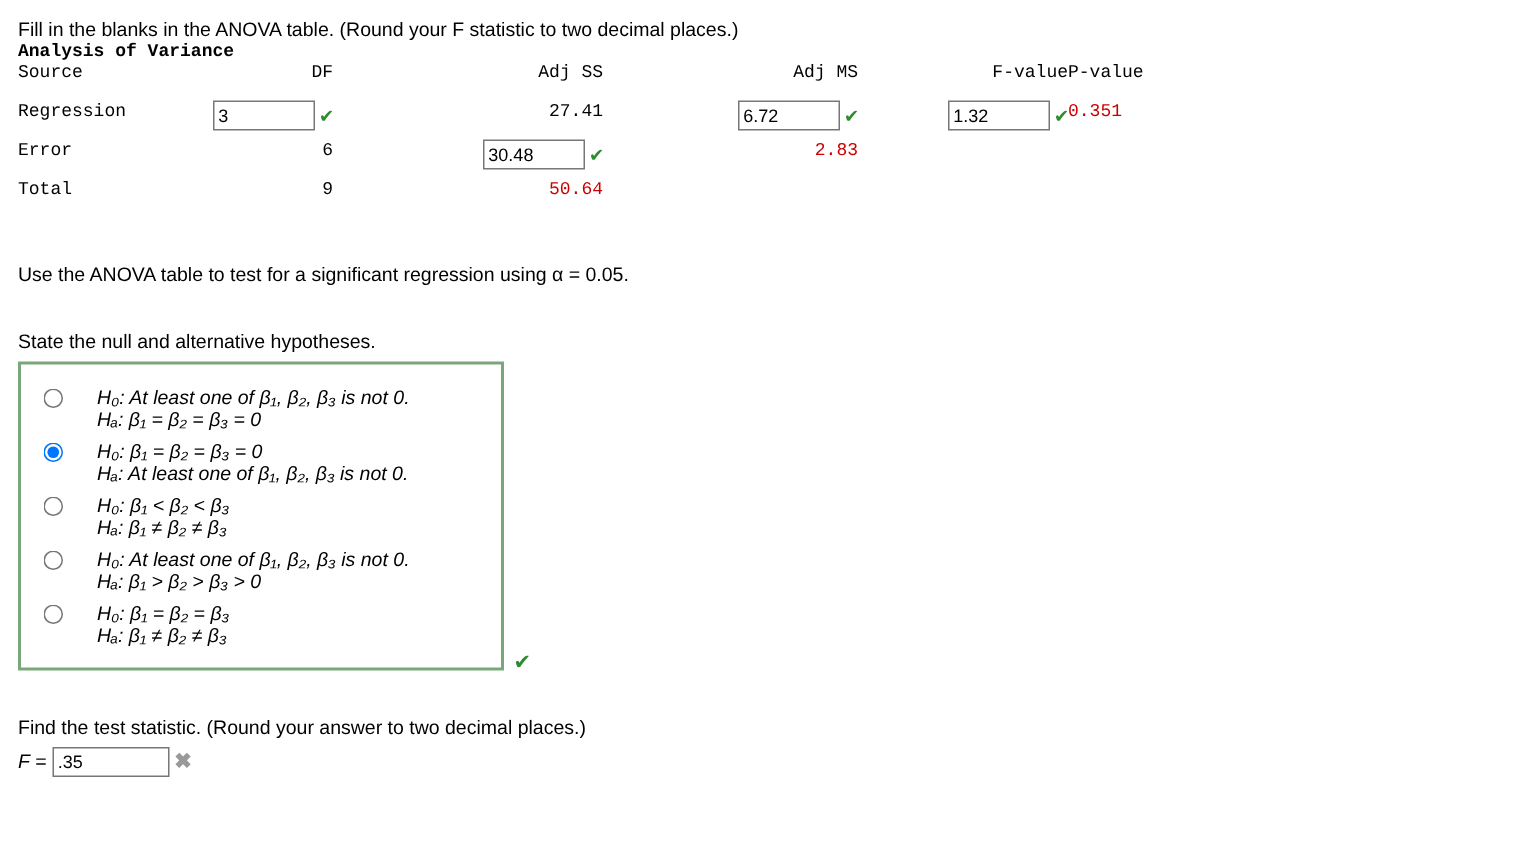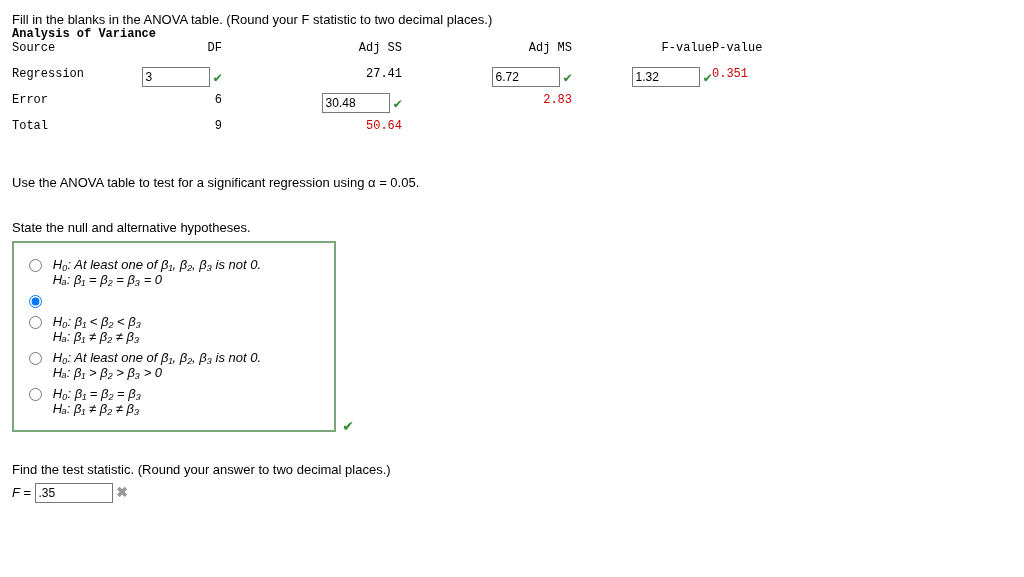--- a/index.html
+++ b/index.html
@@ -14,21 +14,21 @@
 .c-pv{width:80px}
 .cell{display:inline-flex;align-items:center;justify-content:flex-end;gap:4px}
 input.txt{font-family:Arial;font-size:12px;width:60px;height:16px;border:1px solid #777;padding:1px 3px}
 .check{color:#2e8b2e;font-size:14px}
 .cross{color:#999;font-size:14px;font-weight:bold}
 .red{color:#c00}
 .hyp-box{border:2px solid #7aa77a;padding:8px 10px;width:300px;margin-top:6px;margin-bottom:6px;position:relative}
 .hyp-box .check-corner{position:absolute;right:-20px;bottom:-4px}
 .opt{margin:6px 0}
 .opt input[type=radio]{vertical-align:top;margin-top:2px}
-.opt-lbl{display:inline-block;margin-left:4px}
+.opt-lbl{display:inline-block;margin-left:16px}
 .ital{font-style:italic}
 .section{margin-top:30px}
 .f-input{margin-top:6px}
 </style>
 </head>
 <body>
 
 <div>Fill in the blanks in the ANOVA table. (Round your F statistic to two decimal places.)</div>
 
 <div class="mono bold" style="margin-top:0">Analysis of Variance</div>
@@ -97,20 +97,24 @@
 <div class="hyp-box">
   <div class="opt">
     <input type="radio" name="hyp" style="">
     <span class="opt-lbl">
       <span class="ital">H₀: At least one of β₁, β₂, β₃ is not 0.</span><br>
       <span class="ital">Hₐ: β₁ = β₂ = β₃ = 0</span>
     </span>
   </div>
   <div class="opt">
     <input type="radio" name="hyp" checked="" style="">
+    <span class="opt-lbl">
+      <span class="ital">H₀: β₁ = β₂ = β₃ = 0</span><br>
+      <span class="ital">Hₐ: At least one of β₁, β₂, β₃ is not 0.</span>
+    </span>
   </div>
   <div class="opt">
     <input type="radio" name="hyp" style="">
     <span class="opt-lbl">
       <span class="ital">H₀: β₁ &lt; β₂ &lt; β₃</span><br>
       <span class="ital">Hₐ: β₁ ≠ β₂ ≠ β₃</span>
     </span>
   </div>
   <div class="opt">
     <input type="radio" name="hyp" style="">

